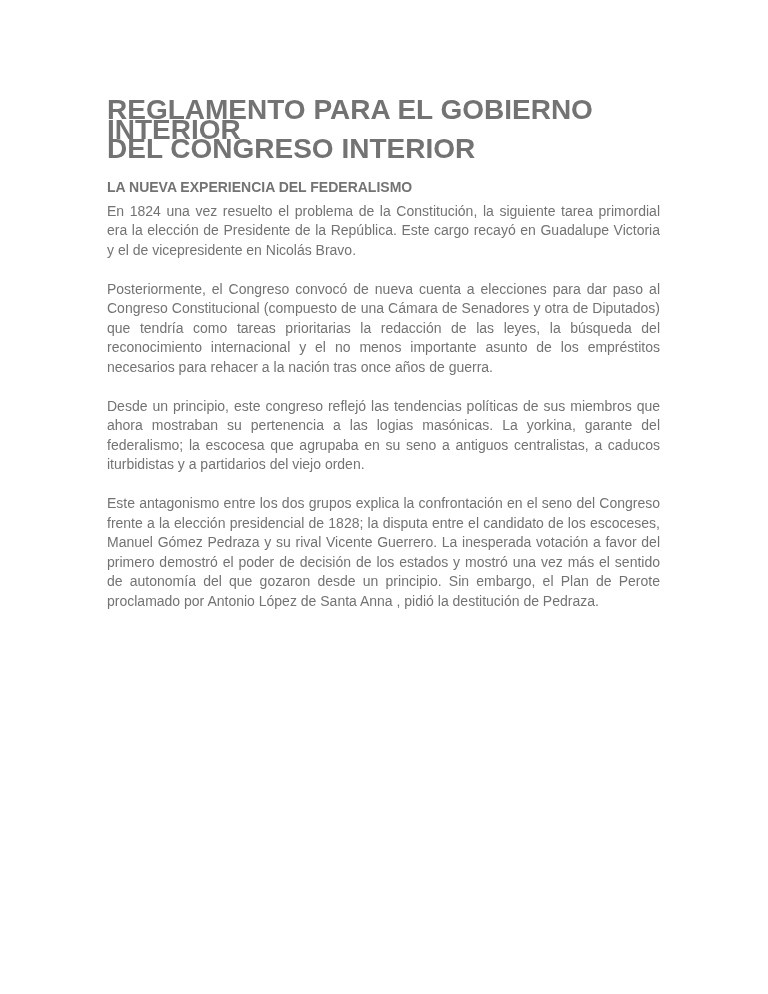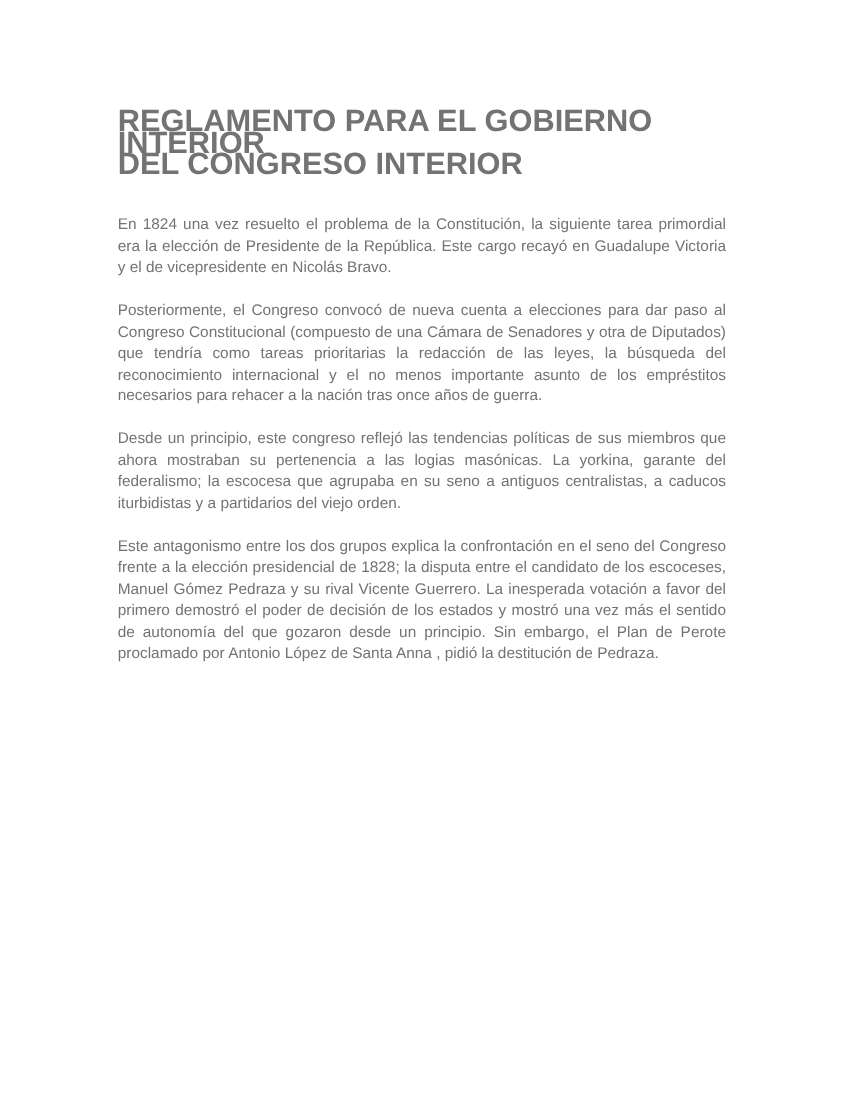--- a/index.html
+++ b/index.html
@@ -34,35 +34,36 @@
     font-weight: bold;
     margin: 0;
     font-size: 14px;
     line-height: 19.5px;
   }
   .body-paragraph {
     margin: 0 0 19.5px 0;
     text-align: justify;
   }
   .body-paragraph.first {
-    margin-top: 16px;
+    margin-top: 4px;
   }
 </style>
 </head>
 <body>
 
 <div class="page">
 
   <h1 class="doc-title">
     <span class="title-line">REGLAMENTO PARA EL GOBIERNO INTERIOR</span>
     <span class="title-line">DEL CONGRESO INTERIOR</span>
   </h1>
 
   <div class="title-gap"></div>
 
+  <h2 class="section-heading">LA NUEVA EXPERIENCIA DEL FEDERALISMO</h2>
 
   <p class="body-paragraph first">En 1824 una vez resuelto el problema de la Constitución, la siguiente tarea primordial era la elección de Presidente de la República. Este cargo recayó en Guadalupe Victoria y el de vicepresidente en Nicolás Bravo.</p>
 
   <p class="body-paragraph">Posteriormente, el Congreso convocó de nueva cuenta a elecciones para dar paso al Congreso Constitucional (compuesto de una Cámara de Senadores y otra de Diputados) que tendría como tareas prioritarias la redacción de las leyes, la búsqueda del reconocimiento internacional y el no menos importante asunto de los empréstitos necesarios para rehacer a la nación tras once años de guerra.</p>
 
   <p class="body-paragraph">Desde un principio, este congreso reflejó las tendencias políticas de sus miembros que ahora mostraban su pertenencia a las logias masónicas. La yorkina, garante del federalismo; la escocesa que agrupaba en su seno a antiguos centralistas, a caducos iturbidistas y a partidarios del viejo orden.</p>
 
   <p class="body-paragraph">Este antagonismo entre los dos grupos explica la confrontación en el seno del Congreso frente a la elección presidencial de 1828; la disputa entre el candidato de los escoceses, Manuel Gómez Pedraza y su rival Vicente Guerrero. La inesperada votación a favor del primero demostró el poder de decisión de los estados y mostró una vez más el sentido de autonomía del que gozaron desde un principio. Sin embargo, el Plan de Perote proclamado por Antonio López de Santa Anna , pidió la destitución de Pedraza.</p>
 
 </div>

